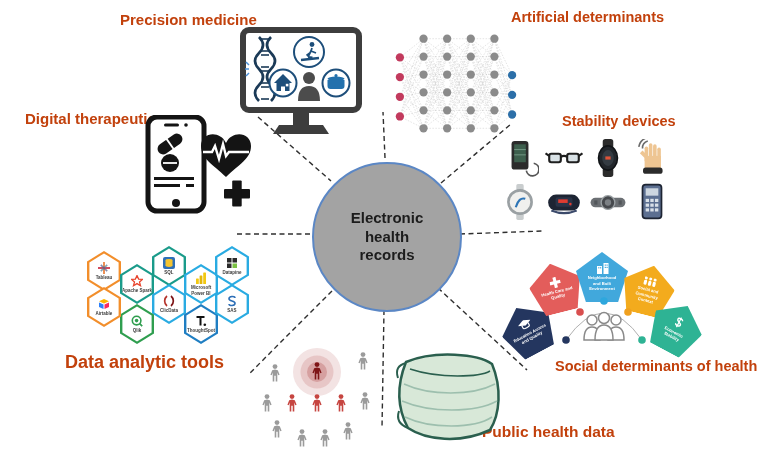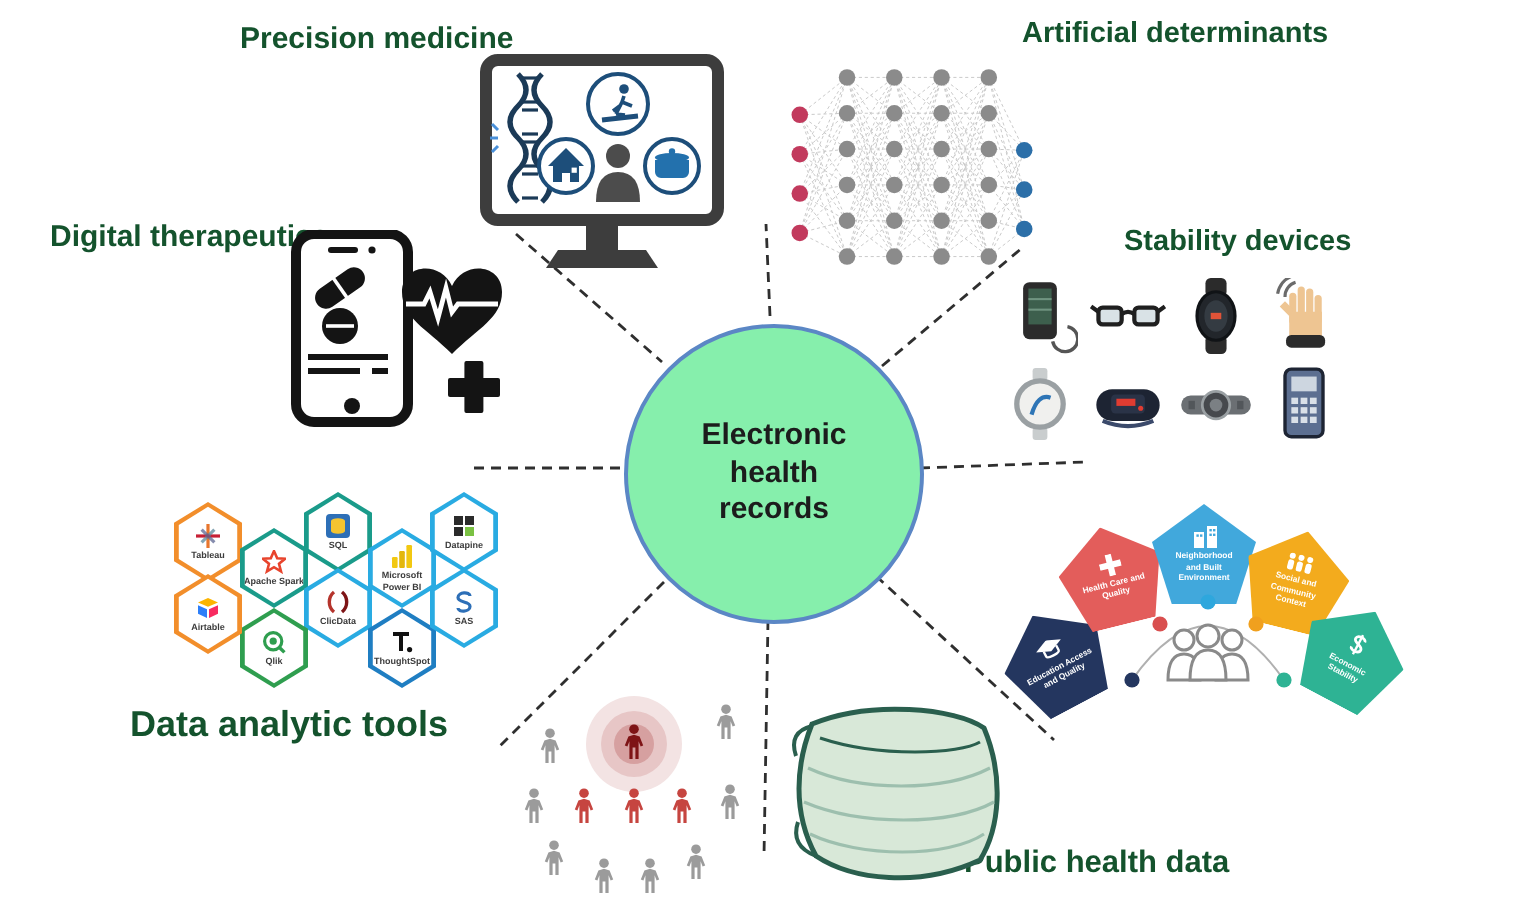--- a/index.html
+++ b/index.html
@@ -1,19 +1,19 @@
 <!DOCTYPE html>
 <html><head>
 <meta charset="utf-8">
 <style>
   html,body{margin:0;padding:0;background:#fff;}
   #canvas{position:relative;width:768px;height:459px;background:#ffffff;
           font-family:"Liberation Sans",sans-serif;overflow:hidden;}
   .abs{position:absolute;}
-  .label{position:absolute;font-weight:700;color:#14532d;white-space:nowrap;}
+  .label{position:absolute;font-weight:700;color:#c2410c;white-space:nowrap;}
 
   
   #center-circle{position:absolute;left:312px;top:162px;width:146px;height:146px;
     border-radius:50%;border:2px solid #5b87c5;background:#dbe8f7;
     display:flex;align-items:center;justify-content:center;z-index:3;}
   #center-circle .center-text{width:100px;text-align:center;font-size:15px;
     font-weight:700;color:#1c1c1c;line-height:1.25;}
 
   
   .hex{position:absolute;width:34px;height:40px;z-index:2;}
@@ -49,29 +49,30 @@
       <line x1="441" y1="183" x2="511" y2="124"></line>
       <line x1="460" y1="234" x2="543" y2="231"></line>
       <line x1="438" y1="288" x2="527" y2="370"></line>
       <line x1="384" y1="310" x2="382" y2="428"></line>
       <line x1="332" y1="291" x2="250" y2="373"></line>
       <line x1="237" y1="234" x2="310" y2="234"></line>
       <line x1="258" y1="117" x2="331" y2="181"></line>
     </g>
   </svg>
 
-  <div id="center-circle" style="background: #86efac;">
+  <div id="center-circle" style="background: #a3a3a3;">
     <div class="center-text">Electronic health records</div>
   </div>
 
   <div class="label" style="left:120px;top:11px;font-size:15px">Precision medicine</div>
   <div class="label" style="left:511px;top:9px;font-size:14.5px">Artificial determinants</div>
   <div class="label" style="left:25px;top:110px;font-size:15px">Digital therapeutics</div>
   <div class="label" style="left:562px;top:113px;font-size:14.5px">Stability devices</div>
   <div class="label" style="left:65px;top:352px;font-size:18px">Data analytic tools</div>
+  <div class="label" style="left:555px;top:358px;font-size:14.5px">Social determinants of health</div>
   <div class="label" style="left:482px;top:423px;font-size:15.5px">Public health data</div>
 
   <svg class="abs" style="left:233px;top:27px;z-index:2" width="135" height="110" viewBox="0 0 135 110">
     <rect x="10" y="3" width="116" height="80" rx="6" fill="#ffffff" stroke="#3d3d3d" stroke-width="6"></rect>
     <rect x="60" y="86" width="16" height="12" fill="#3d3d3d"></rect>
     <path d="M46 98 h44 l6 9 H40 Z" fill="#3d3d3d"></path>
     <g transform="translate(20,10)">
       <path d="M6 0 Q14 8 6 16 Q-2 24 6 32 Q14 40 6 48 Q-2 56 6 64" fill="none" stroke="#1b3a57" stroke-width="2.6"></path>
       <path d="M18 0 Q10 8 18 16 Q26 24 18 32 Q10 40 18 48 Q26 56 18 64" fill="none" stroke="#1b3a57" stroke-width="2.6"></path>
       <g stroke="#1b3a57" stroke-width="1.6">

